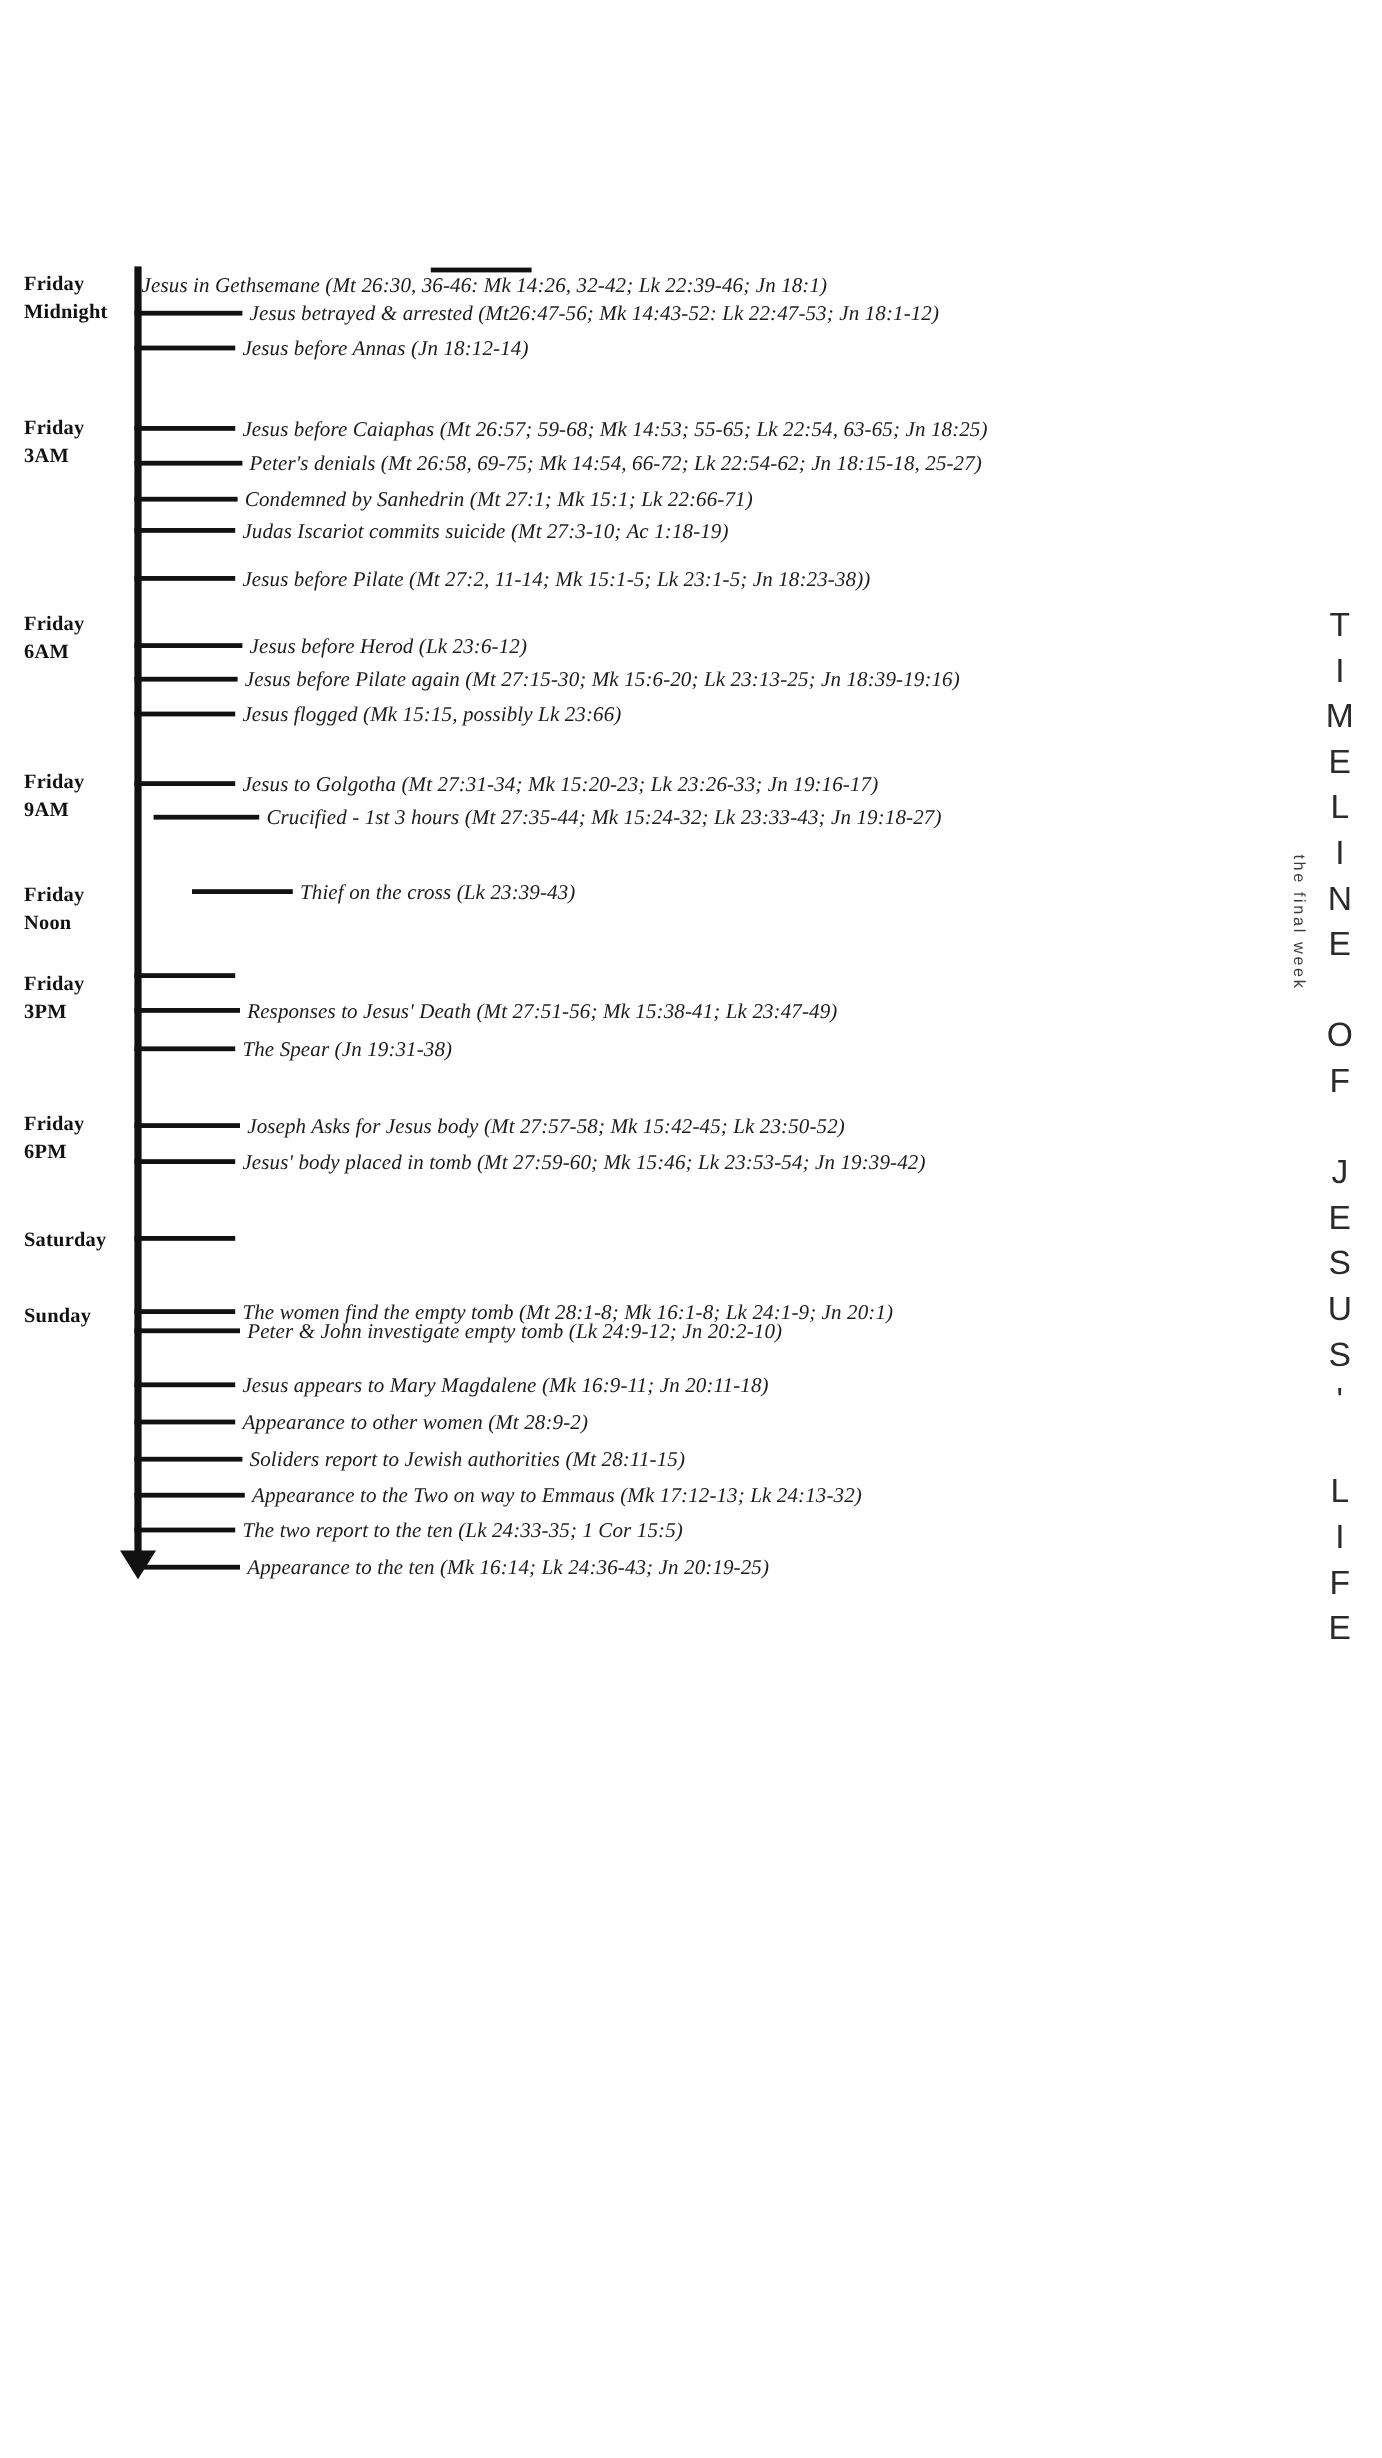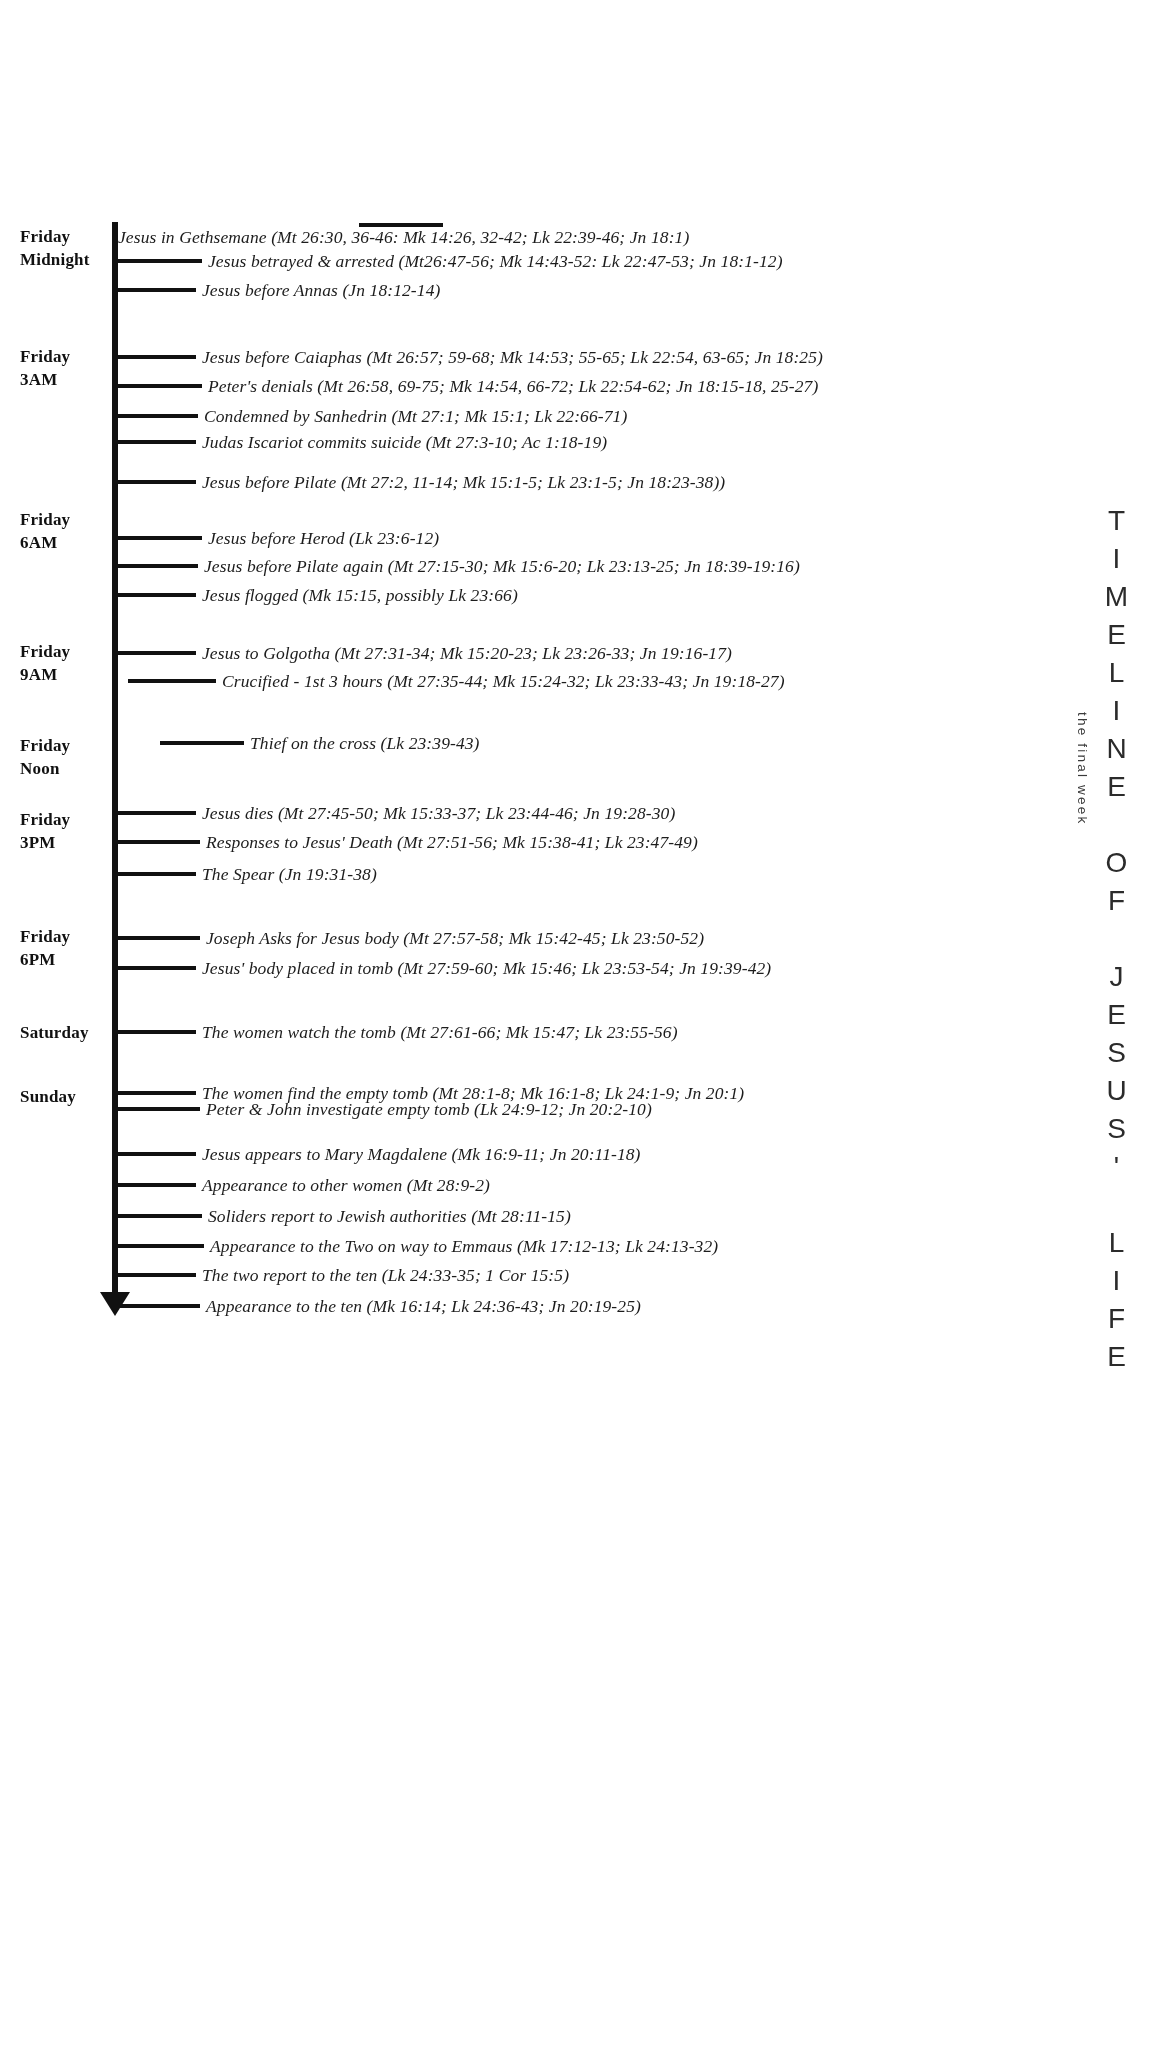--- a/index.html
+++ b/index.html
@@ -201,41 +201,39 @@
       <div class="event" style="top: 671px; padding-left: 16px;">
         <div class="tick" style="width: 88px;"></div>
         <div class="event-label">Crucified - 1st 3 hours  (Mt 27:35-44; Mk 15:24-32; Lk 23:33-43; Jn 19:18-27)</div>
       </div>
       <div class="event" style="top: 733px; padding-left: 48px;">
         <div class="tick" style="width: 84px;"></div>
         <div class="event-label">Thief on the cross (Lk 23:39-43)</div>
       </div>
       <div class="event" style="top: 803px;">
         <div class="tick" style="width: 84px;"></div>
-        <div class="event-label">Jesus dies (Mt 27:45-50; Mk 15:33-37; Lk 23:44-46; Jn 19:28-30)</div>
       </div>
       <div class="event" style="top: 832px;">
         <div class="tick" style="width: 88px;"></div>
         <div class="event-label">Responses to Jesus' Death  (Mt 27:51-56; Mk 15:38-41; Lk 23:47-49)</div>
       </div>
       <div class="event" style="top: 864px;">
         <div class="tick" style="width: 84px;"></div>
         <div class="event-label">The Spear (Jn 19:31-38)</div>
       </div>
       <div class="event" style="top: 928px;">
         <div class="tick" style="width: 88px;"></div>
         <div class="event-label"> Joseph Asks for Jesus body (Mt 27:57-58; Mk 15:42-45; Lk 23:50-52)</div>
       </div>
       <div class="event" style="top: 958px;">
         <div class="tick" style="width: 84px;"></div>
         <div class="event-label">Jesus' body placed in tomb (Mt 27:59-60; Mk 15:46; Lk 23:53-54; Jn 19:39-42)</div>
       </div>
       <div class="event" style="top: 1022px;">
         <div class="tick" style="width: 84px;"></div>
-        <div class="event-label">The women watch the tomb  (Mt 27:61-66; Mk 15:47; Lk 23:55-56)</div>
       </div>
       <div class="event" style="top: 1083px;">
         <div class="tick" style="width: 84px;"></div>
         <div class="event-label">The women find the empty tomb (Mt 28:1-8; Mk 16:1-8; Lk 24:1-9; Jn 20:1)</div>
       </div>
       <div class="event" style="top: 1099px;">
         <div class="tick" style="width: 88px;"></div>
         <div class="event-label">Peter &amp; John investigate empty tomb (Lk 24:9-12; Jn 20:2-10)</div>
       </div>
       <div class="event" style="top: 1144px;">

